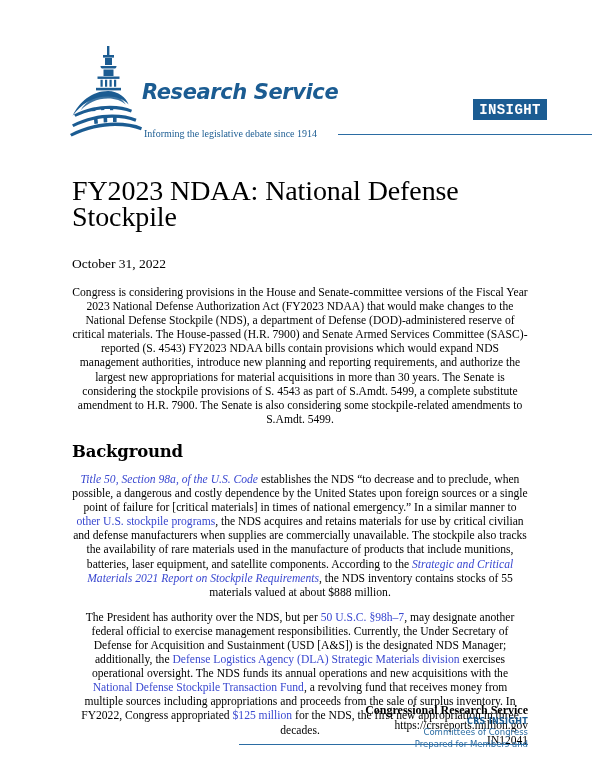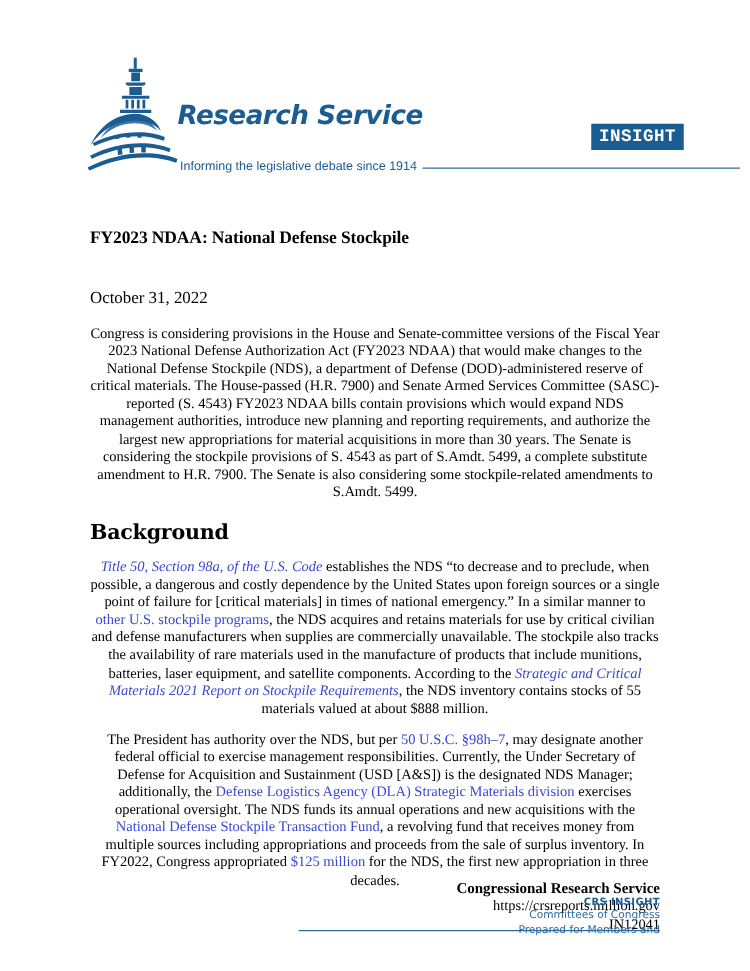--- a/index.html
+++ b/index.html
@@ -48,21 +48,21 @@
     line-height: 21px;
     letter-spacing: -0.4px;
     color: #1b5c92;
     white-space: nowrap;
   }
   .logo-wordmark .line2 { display: block; }
   .logo-tagline {
     position: absolute;
     left: 74px;
     top: 82px;
-    font-family: Liberation Sans, sans-serif;
+    font-family: Liberation Serif, serif;
     font-size: 10px;
     line-height: 12px;
     color: #1b5c92;
     white-space: nowrap;
   }
   .tagline-rule {
     position: absolute;
     left: 268px;
     top: 88px;
     width: 254px;
@@ -88,22 +88,22 @@
 
   
   .content {
     position: absolute;
     left: 72px;
     top: 178px;
     width: 456px;
   }
   .doc-title {
     font-family: "Liberation Serif", serif;
-    font-weight: bold;
-    font-size: 14px;
+    font-weight: normal;
+    font-size: 28px;
     line-height: 26px;
     margin: 0 0 26px 0;
     letter-spacing: -0.1px;
   }
   .doc-date {
     font-family: "Liberation Serif", serif;
     font-size: 13.5px;
     line-height: 16px;
     margin: 0 0 14px 0;
   }

